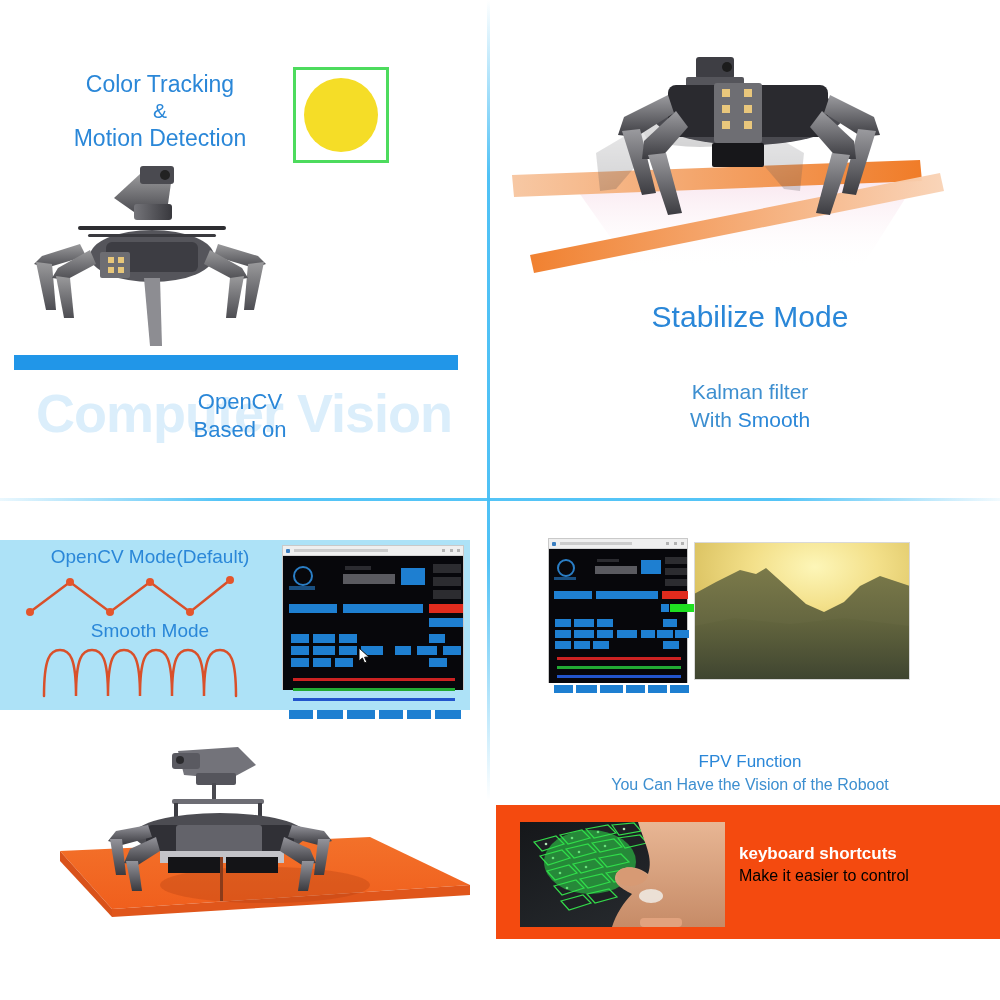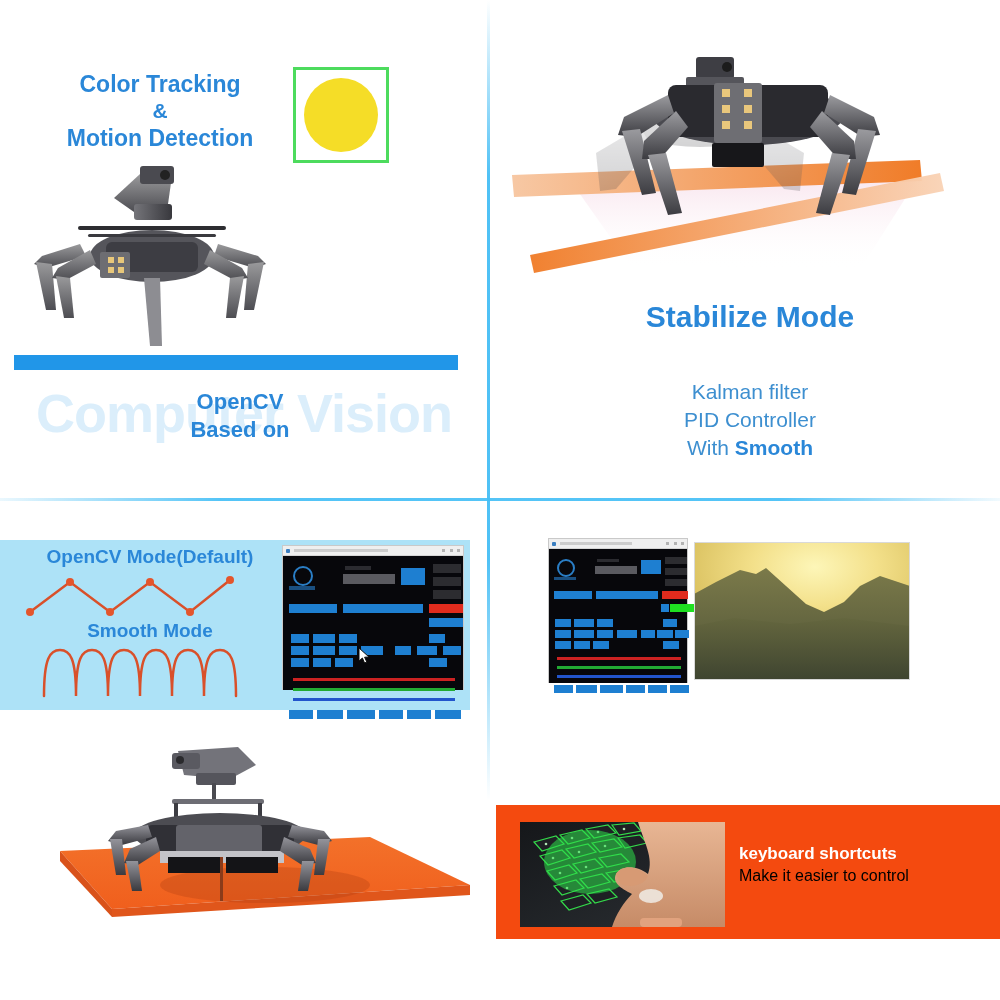--- a/index.html
+++ b/index.html
@@ -7,21 +7,21 @@
     width:1000px;height:1000px;
     background:#ffffff;
     font-family:"Liberation Sans", sans-serif;
     overflow:hidden;
     position:relative;
   }
   .stage{position:absolute;left:0;top:0;width:1000px;height:1000px;}
 
   
   .abs{position:absolute;}
-  .blue-bold{color:#2a87d8;font-weight:bold;}
+  .blue-bold{color:#2a87d8;font-weight:normal;}
   .blue-reg{color:#3d8fd0;}
   .center{text-align:center;}
 
   
   #v-divider{
     left:487px;top:0;width:3px;height:800px;
     background:linear-gradient(to bottom,rgba(120,205,245,0) 0%,rgba(70,190,245,.95) 22%,rgba(70,190,245,.95) 70%,rgba(120,205,245,0) 100%);
   }
   #h-divider{
     left:0;top:498px;width:1000px;height:3px;
@@ -221,21 +221,20 @@
       <polygon points="376,76 356,140 342,138 358,74"></polygon>
       <polygon points="322,56 354,86 356,104 338,104 310,72"></polygon>
       <polygon points="350,100 330,160 316,158 332,98"></polygon>
     </g>
   </svg>
 
   <div class="abs center blue-bold" id="stabilize-title">Stabilize Mode</div>
 
   <div class="abs center" id="stabilize-sub">
     <div class="blue-reg">Kalman filter</div>
-    <div class="blue-reg">PID Controller</div>
     <div class="blue-reg">
       <span>With </span><b class="blue-bold">Smooth</b>
     </div>
   </div>
 
   <div class="abs" id="modes-panel"></div>
 
   <div class="abs center blue-bold" id="speedy-label">OpenCV Mode(Default)</div>
 
   <svg class="abs" id="zigzag" viewBox="0 0 240 48">
@@ -426,20 +425,24 @@
           <stop offset="1" stop-color="#3e4430"></stop>
       </linearGradient>
     </defs>
     <rect x="0" y="0" width="216" height="138" fill="url(#sky)"></rect>
     <path d="M0,52 L22,40 L46,28 L62,32 L72,26 L92,44 L112,62 L130,70 L150,60 L166,44 L186,34 L216,44 L216,138 L0,138 Z" fill="url(#grd)"></path>
     <path d="M0,84 L40,76 L96,82 L150,76 L216,84 L216,138 L0,138 Z" fill="url(#fg)"></path>
     <rect x="0" y="0" width="216" height="138" fill="none" stroke="#d9d9d9" stroke-width="2"></rect>
   </svg>
 
 
+  <div class="abs center" id="fpv-caption">
+    <div class="blue-bold t1">FPV Function</div>
+    <div class="blue-reg">You Can Have the Vision of the Roboot</div>
+  </div>
 
   <div class="abs" id="kb-panel">
 
     <svg class="abs" id="kb-photo" viewBox="0 0 205 105">
       <defs>
         <linearGradient id="kbbg" x1="0" y1="0" x2="1" y2="1">
           <stop offset="0" stop-color="#15171a"></stop>
             <stop offset="1" stop-color="#2b2f33"></stop>
         </linearGradient>
         <linearGradient id="hand" x1="0" y1="0" x2="0" y2="1">

